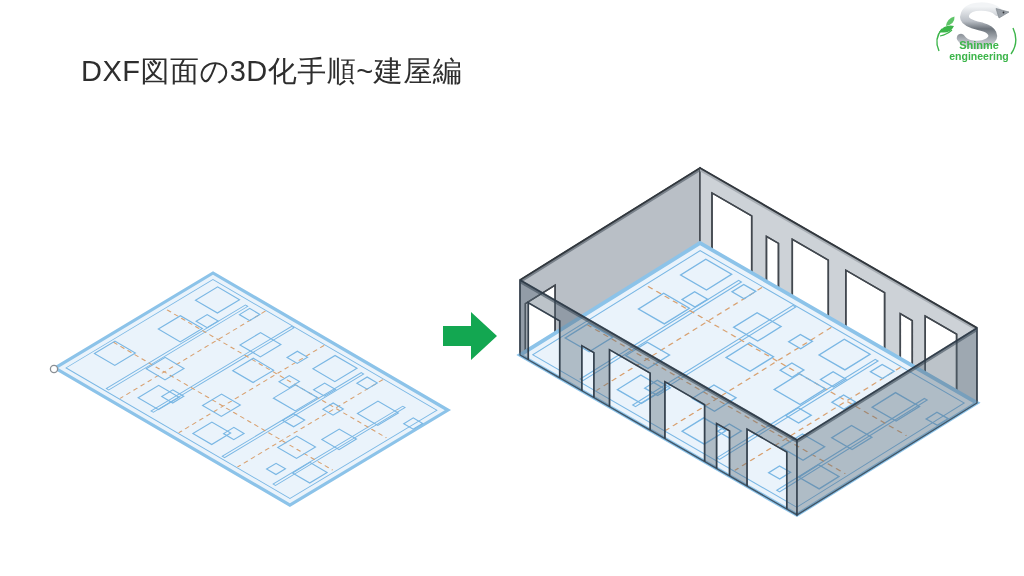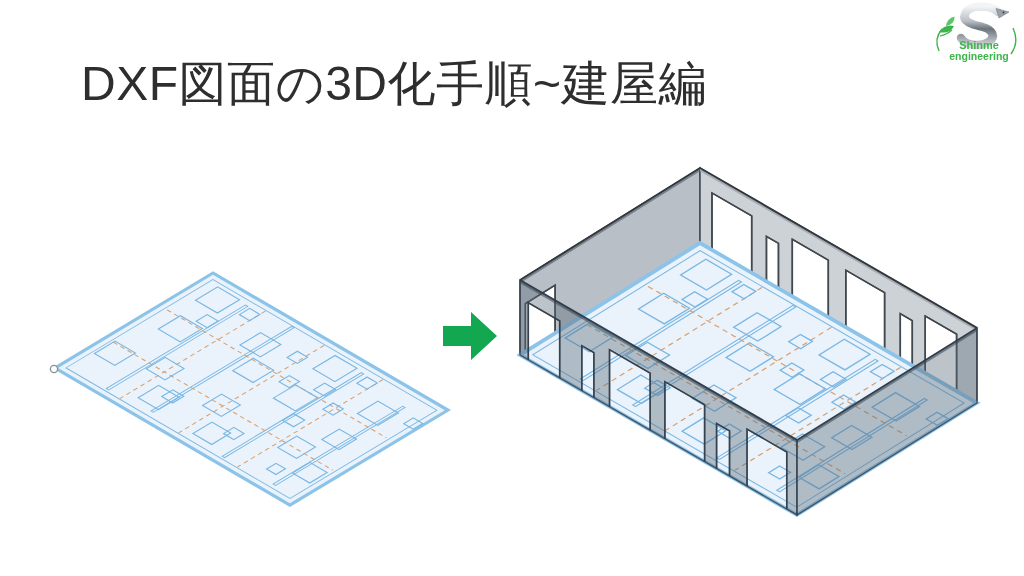--- a/index.html
+++ b/index.html
@@ -2,21 +2,21 @@
 <html><head>
 <meta charset="utf-8">
 <style>
   html,body{margin:0;padding:0;background:#fff;}
   #slide{
     position:relative;width:1024px;height:576px;background:#fff;
     overflow:hidden;font-family:"Liberation Sans",sans-serif;
   }
   #title{
     position:absolute;left:81px;top:52px;
-    font-size:48px;font-weight:300;letter-spacing:.5px;color:#2e2e2e;
+    font-size:29px;font-weight:300;letter-spacing:.5px;color:#2e2e2e;
     white-space:nowrap;
   }
   #logo{position:absolute;left:930px;top:1px;width:92px;height:64px;}
   #diagram{position:absolute;left:0;top:0;width:1024px;height:576px;}
 </style>
 </head>
 <body>
 
 <div id="slide" style="background: rgb(255, 255, 255);">
 

